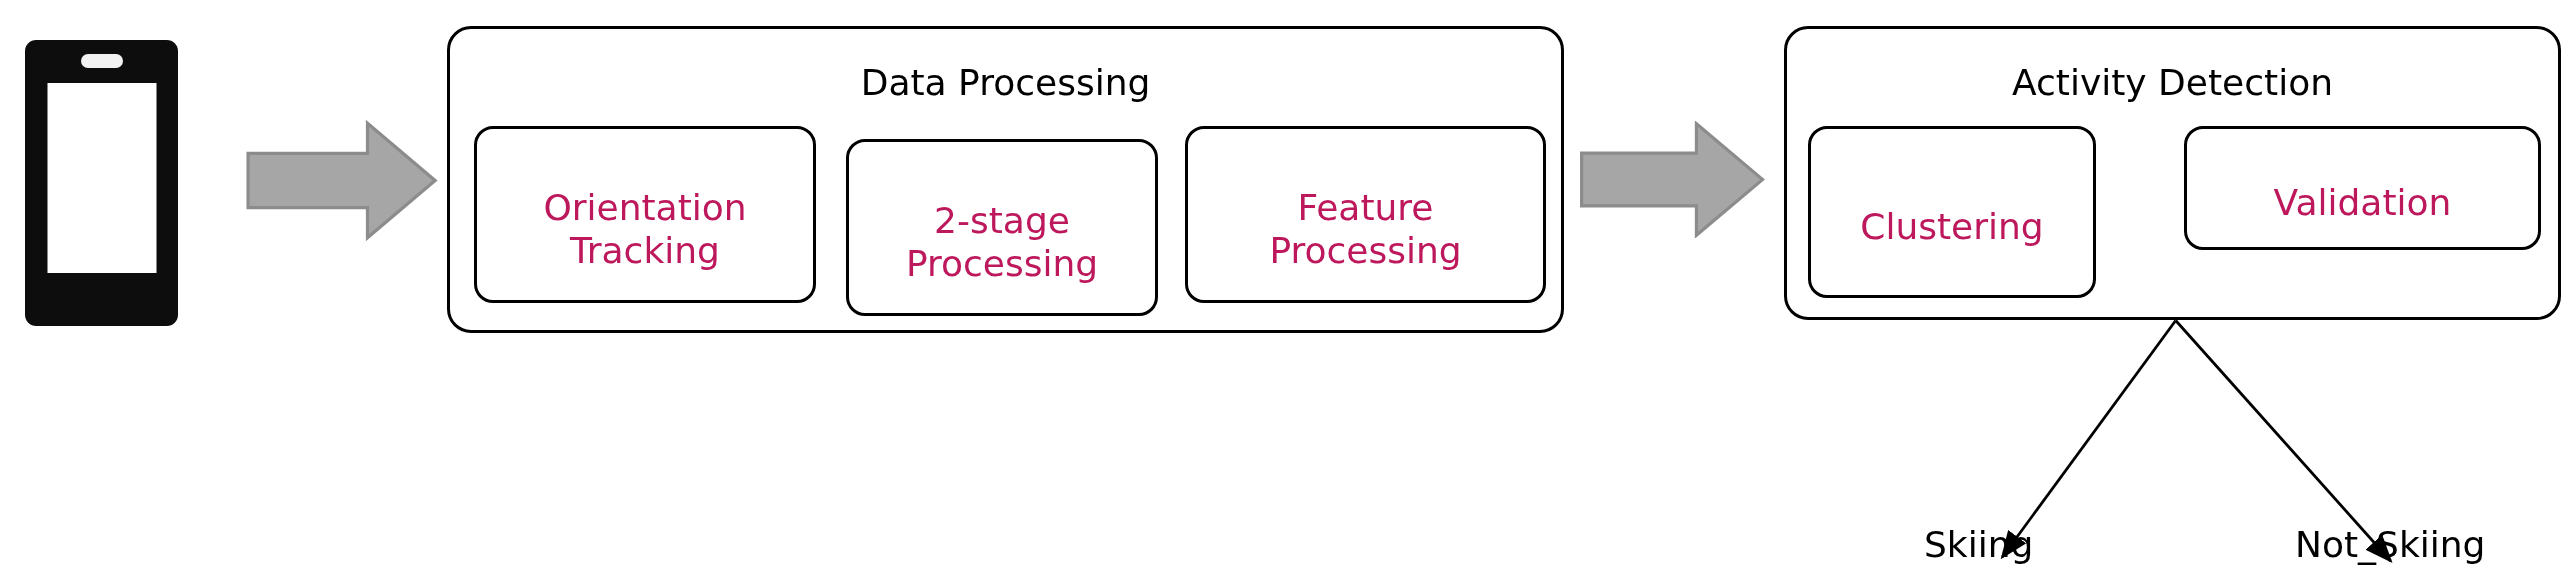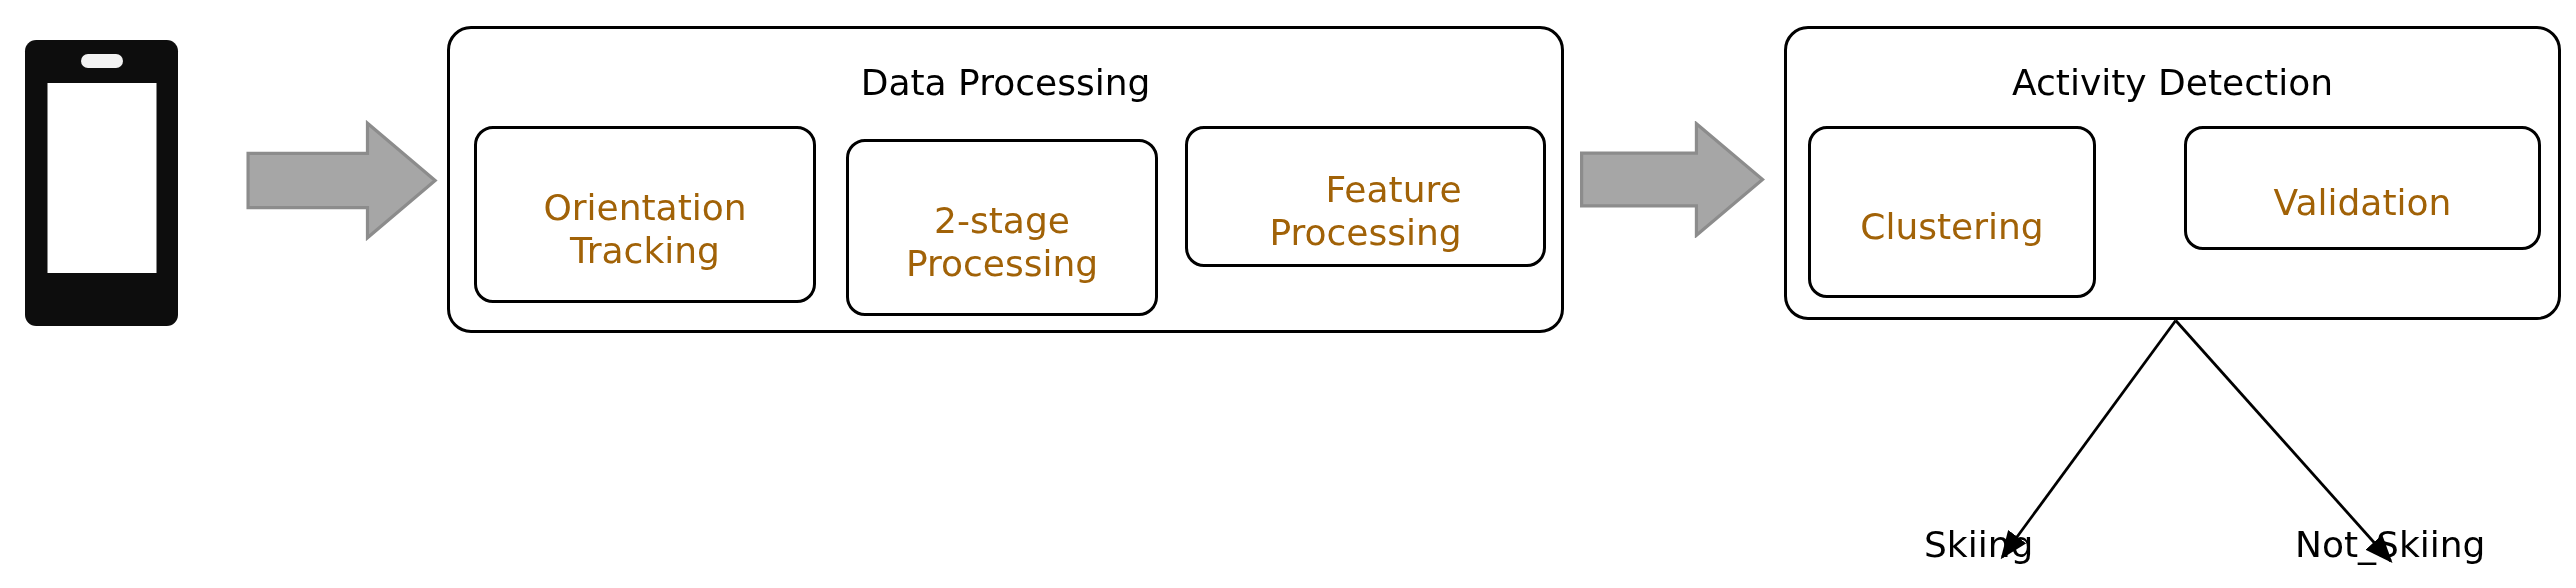--- a/index.html
+++ b/index.html
@@ -81,21 +81,21 @@
     border-radius: 19px;
     background: #ffffff;
     display: flex;
     align-items: center;
     justify-content: center;
     text-align: center;
   }
   .sub-block-label {
     font-size: 36px;
     line-height: 43px;
-    color: #a16207;
+    color: #be185d;
     margin-top: 28px;
   }
 
   
   .branch-layer {
     position: absolute;
     left: 0;
     top: 0;
     width: 2576px;
     height: 589px;
@@ -136,21 +136,21 @@
       </div>
     </div>
 
     <div class="sub-block" style="left:396px; top:110px; width:312px; height:177px;">
       <div class="sub-block-label">
         <span>2-stage</span><br>
         <span>Processing</span>
       </div>
     </div>
 
-    <div class="sub-block" style="left:735px; top:97px; width:361px; height:141px;text-align:right;">
+    <div class="sub-block" style="left:735px; top:97px; width:361px; height:177px;">
       <div class="sub-block-label">
         <span>Feature</span><br>
         <span>Processing</span>
       </div>
     </div>
   </div>
 
   <div class="block-arrow" style="left:1580px; top:121px;">
     <svg width="185" height="117" viewBox="0 0 232 146">
       <polygon points="2,40 146,40 146,3 229,73 146,143 146,106 2,106" fill="#a6a6a6" stroke="#8c8c8c" stroke-width="4" stroke-linejoin="miter"></polygon>

